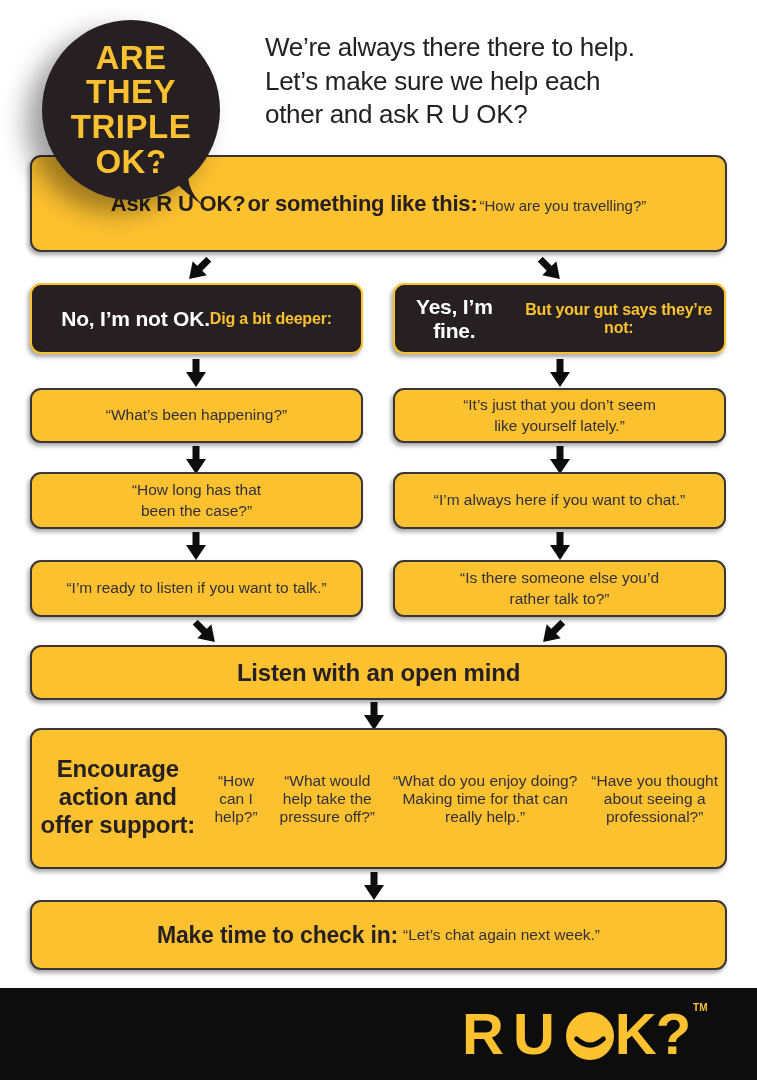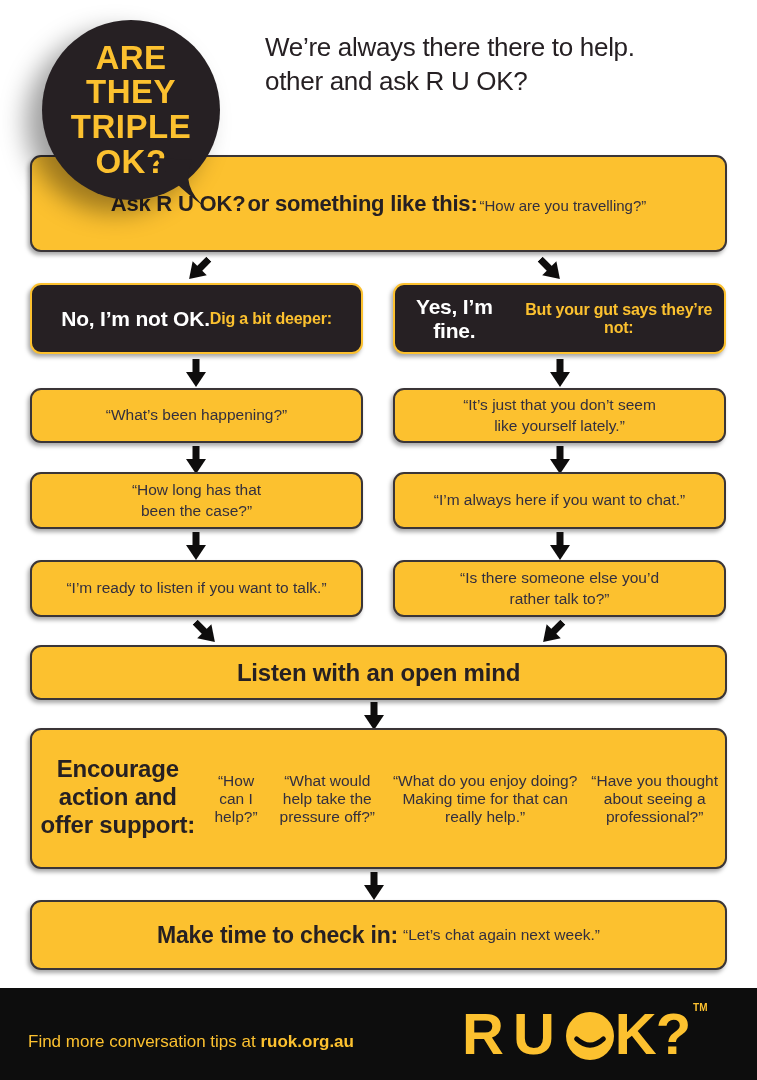--- a/index.html
+++ b/index.html
@@ -100,20 +100,21 @@
       <div>TRIPLE</div>
       <div>OK?</div>
     </div>
   </div>
   <svg class="tail" width="62" height="54" viewBox="0 0 62 54">
     <path d="M6 0 Q18 22 56 50 Q30 28 42 2 Z" fill="#262023"></path>
   </svg>
 
   <div class="heading">
     <div>We’re always there there to help.</div>
+    <div>Let’s make sure we help each</div>
     <div>other and ask R U OK?</div>
   </div>
 
   <section class="box ybox ask">
     <div class="t1">Ask R U OK?</div>
     <div class="t2">or something like this:</div>
     <div class="q">“How are you travelling?”</div>
   </section>
 
   <svg class="arrow rot45 a-split-l" viewBox="0 0 26 28">
@@ -212,23 +213,20 @@
     <rect x="9.5" y="0" width="7" height="15" fill="#0e0d0d"></rect>
       <polygon points="3,13 23,13 13,28" fill="#0e0d0d"></polygon>
   </svg>
 
   <section class="box ybox checkin">
     <div class="ct">Make time to check in:</div>
     <div class="cq">“Let’s chat again next week.”</div>
   </section>
 
   <footer class="footer">
-    <div class="tip">
-      <span>Find more conversation tips at </span><b>ruok.org.au</b>
-    </div>
     <div class="logo">
       <span class="lr">R</span>
       <span class="lu">U</span>
       <svg class="smiley" viewBox="0 0 50 50">
         <circle cx="25" cy="25" r="25" fill="#fcc12f"></circle>
         <path d="M11 28 Q25 41 39 28" stroke="#0d0d0d" stroke-width="5" fill="none" stroke-linecap="round"></path>
       </svg>
       <span>K?</span>
       <span class="tm">TM</span>
     </div>

